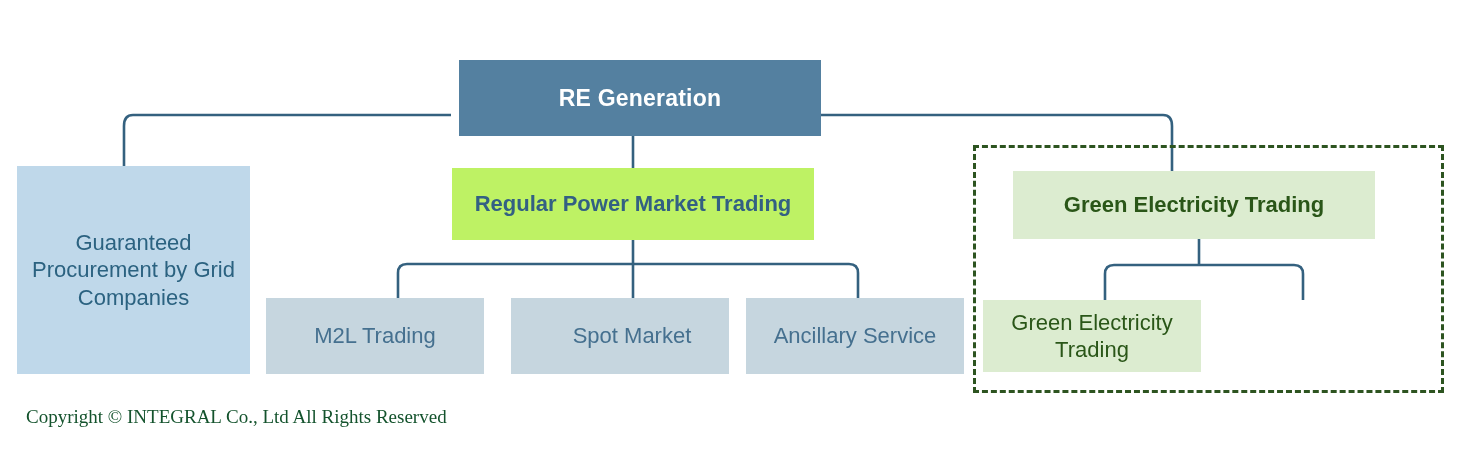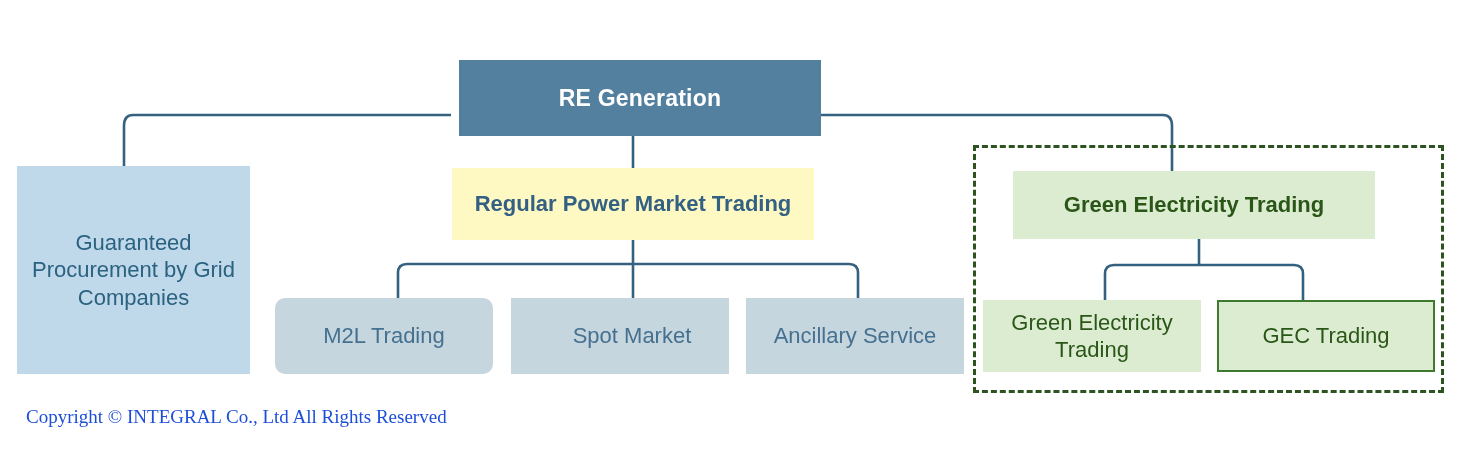--- a/index.html
+++ b/index.html
@@ -59,21 +59,21 @@
     width: 233px; height: 208px;
     background: #bfd8ea;
     color: #2b6280;
     font-size: 22px;
     font-weight: normal;
   }
 
   #node-regular {
     left: 452px; top: 168px;
     width: 362px; height: 72px;
-    background: #fef9c3;
+    background: #bef264;
     color: #336083;
     font-size: 22px;
     font-weight: bold;
   }
 
   #node-green-main {
     left: 1013px; top: 171px;
     width: 362px; height: 68px;
     background: #dcecd0;
     color: #2a5618;
@@ -81,21 +81,21 @@
     font-weight: bold;
   }
 
   
   .leaf-blue {
     background: #c6d6df;
     color: #45708f;
     font-size: 22px;
     font-weight: normal;
   }
-  #node-m2l     { left: 275px;  top: 298px; width: 218px; height: 76px; border-radius: 10px; }
+  #node-m2l     { left: 266px;  top: 298px; width: 218px; height: 76px; }
   #node-spot    { left: 511px;  top: 298px; width: 218px; height: 76px; padding-left: 24px; }
   #node-ancillary { left: 746px; top: 298px; width: 218px; height: 76px; }
 
   
   .leaf-green {
     background: #dcecd0;
     color: #2a5618;
     font-size: 22px;
     font-weight: normal;
   }
@@ -115,21 +115,21 @@
     background: transparent;
     z-index: 1;
   }
 
   
   #copyright {
     position: absolute;
     left: 26px; top: 406px;
     font-family: "Liberation Serif", serif;
     font-size: 19px;
-    color: #1d4ed8;
+    color: #14532d;
     white-space: nowrap;
     z-index: 4;
   }
 </style>
 </head>
 <body>
 
 <div id="diagram-root">
 
   <div id="group-green-dashed"></div>
@@ -166,17 +166,16 @@
   <div class="node leaf-blue" id="node-m2l">M2L Trading</div>
 
   <div class="node leaf-blue" id="node-spot">Spot Market</div>
 
   <div class="node leaf-blue" id="node-ancillary">Ancillary Service</div>
 
   <div class="node" id="node-green-main">Green Electricity Trading</div>
 
   <div class="node leaf-green" id="node-green-trading">Green Electricity Trading</div>
 
-  <div class="node leaf-green" id="node-gec">GEC Trading</div>
 
   <div id="copyright">Copyright © INTEGRAL Co., Ltd All Rights Reserved</div>
 
 </div>
 
 </body></html>

